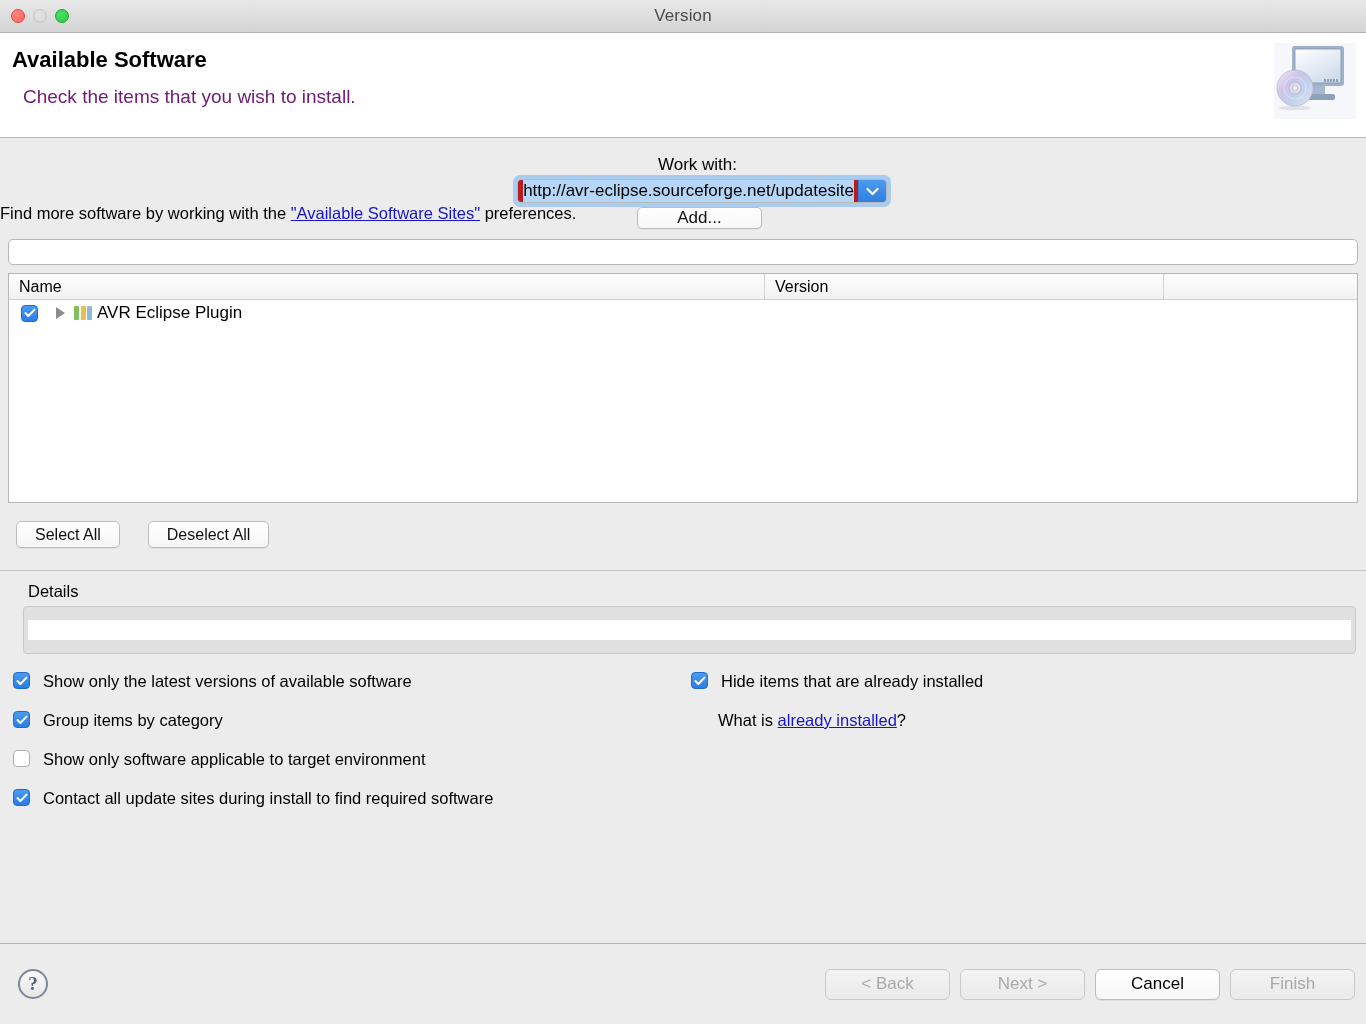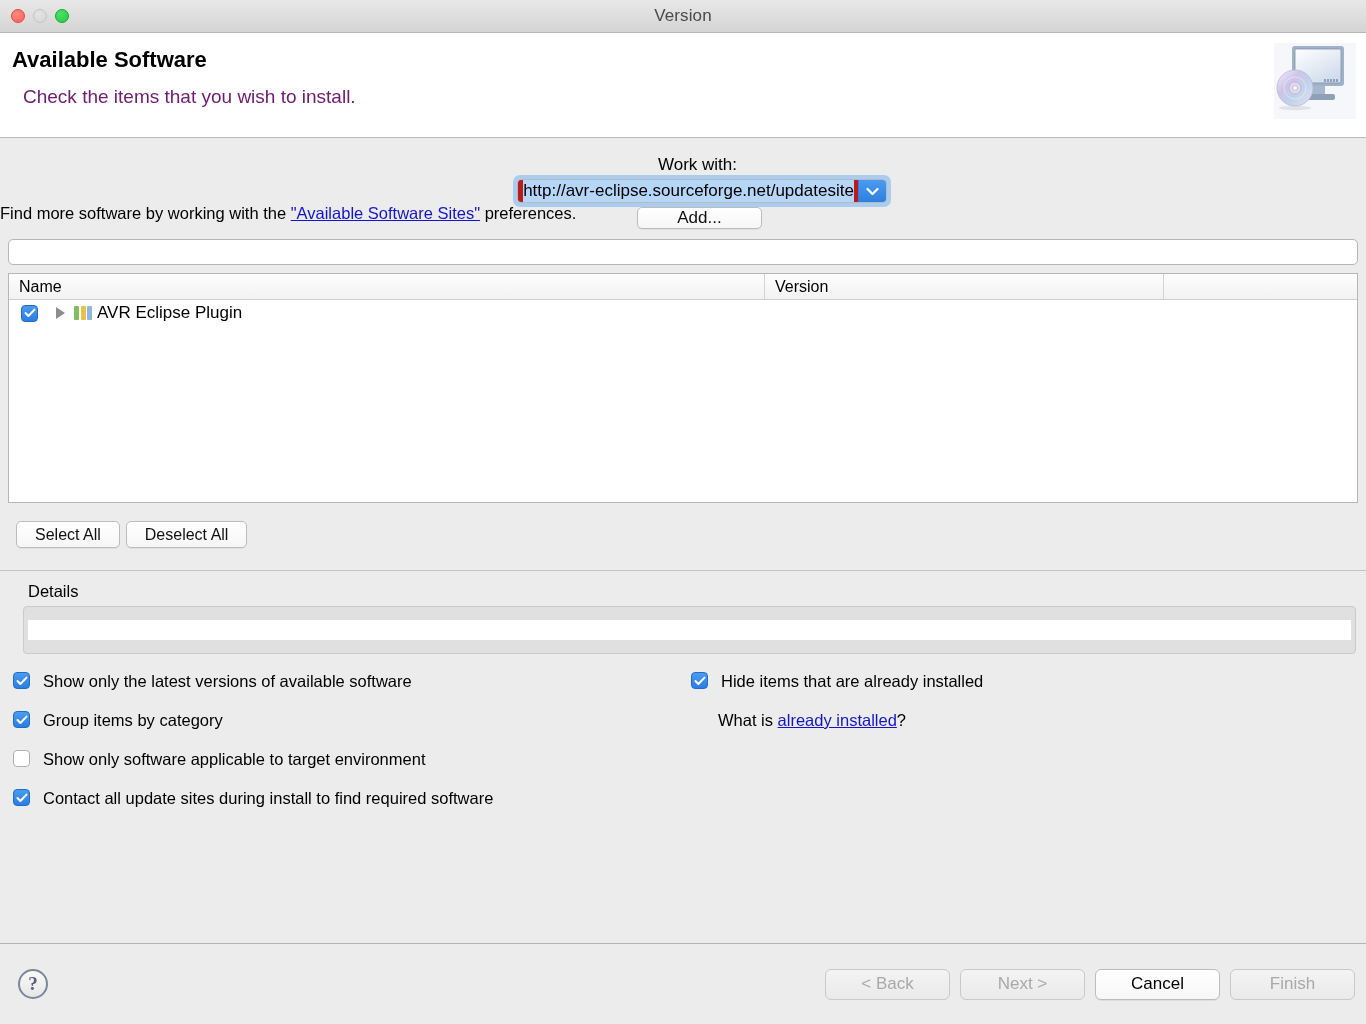--- a/index.html
+++ b/index.html
@@ -150,21 +150,21 @@
     width: 0; height: 0; margin-left: 18px;
     border-left: 9px solid #8d8d8d;
     border-top: 6px solid transparent;
     border-bottom: 6px solid transparent;
     flex: 0 0 auto;
   }
   .plugin-icon { display: flex; gap: 1.5px; margin-left: 9px; flex: 0 0 auto; }
   .plugin-icon i { display: block; width: 5px; height: 14px; border-radius: 1px; }
   .tree-label { font-size: 17px; color: #000; margin-left: 5px; }
 
-  .selbtns { display: flex; gap: 6px; margin: 18px 0 0 16px; }
+  .selbtns { display: flex; gap: 28px; margin: 18px 0 0 16px; }
   .sbtn {
     height: 27px; padding: 0 18px;
     background: linear-gradient(to bottom, #ffffff, #f6f6f6);
     border: 1px solid #bcbcbc; border-radius: 5px;
     font-size: 16px; color: #111;
     display: flex; align-items: center; justify-content: center;
     box-shadow: 0 1px 0 rgba(0,0,0,.05);
   }
 
   .hr { height: 1px; background: #c3c3c3; margin: 0; }

